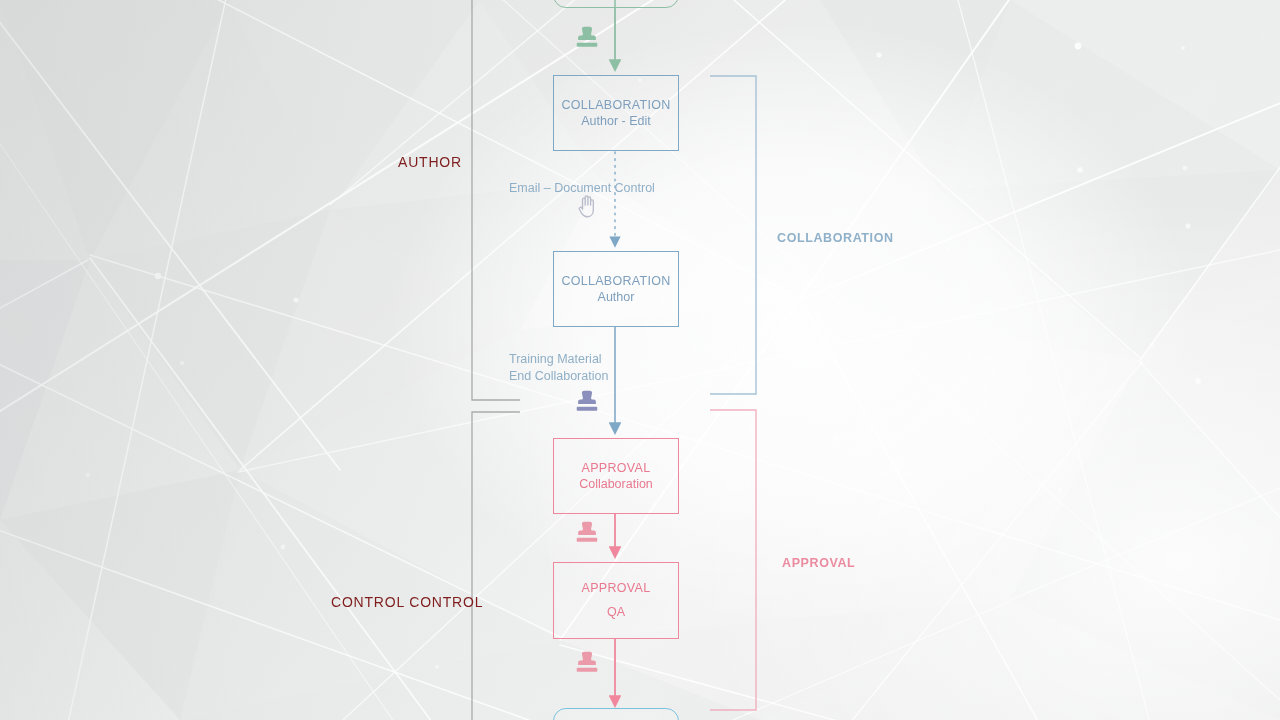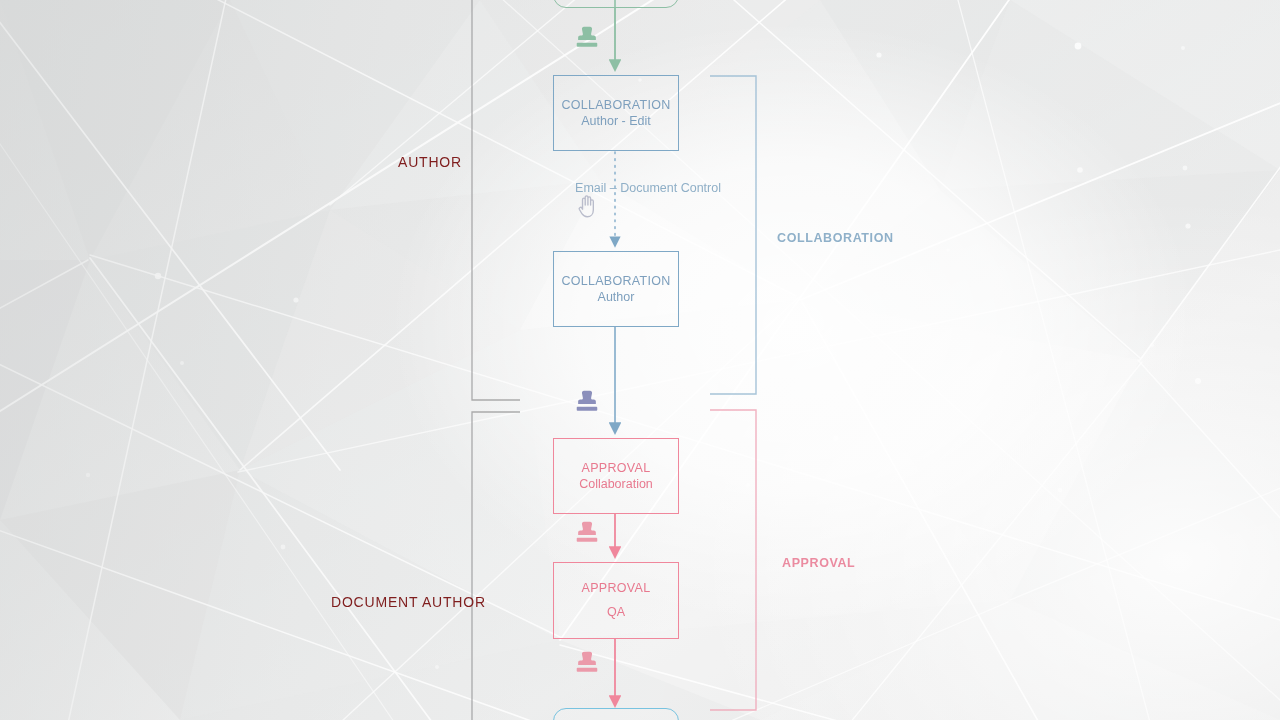--- a/index.html
+++ b/index.html
@@ -82,21 +82,21 @@
     letter-spacing: 0.6px;
     white-space: nowrap;
   }
   .phase-blue { color: #8fb0c9; }
   .phase-pink { color: #eb8ba0; }
 
   .edge-label {
     position: absolute;
     color: #8fafc7;
     font-size: 12.5px;
-    text-align: right;
+    text-align: left;
     line-height: 1.32;
     white-space: nowrap;
   }
 
   .stamp { position: absolute; }
   .hand-cursor { position: absolute; }
 
   svg.wires { position: absolute; inset: 0; width: 1280px; height: 720px; overflow: visible; }
 </style>
 </head>
@@ -260,21 +260,21 @@
       <path d="M9.4 3.2h5.2c1.1 0 1.9 1 1.7 2.1l-.8 4.1c-.1.7.4 1.3 1.1 1.3h1.2c1 0 1.8.8 1.8 1.8v2.1H4.4v-2.1c0-1 .8-1.8 1.8-1.8h1.2c.7 0 1.2-.6 1.1-1.3l-.8-4.1c-.2-1.1.6-2.1 1.7-2.1z" fill="#eb9aaa"></path>
       <rect x="3.2" y="17" width="17.6" height="3.4" rx="0.7" fill="#eb9aaa"></rect>
     </svg>
 
     <svg class="hand-cursor" style="left:575px; top:193px;" width="25" height="27" viewBox="0 0 24 26">
       <path d="M7.2 13.6V6.4c0-.8.6-1.4 1.3-1.4s1.3.6 1.3 1.4v5.2V4.2c0-.8.6-1.4 1.3-1.4s1.3.6 1.3 1.4v7.4V5.2c0-.8.6-1.4 1.3-1.4s1.3.6 1.3 1.4v6.4V8c0-.8.6-1.4 1.3-1.4S17.6 7.2 17.6 8v8.3c0 3.8-2.3 6.6-5.9 6.6-2.3 0-3.8-1-4.9-2.7l-2.6-4.3c-.4-.7-.2-1.5.5-1.9.6-.4 1.4-.2 1.8.4l.7 1.2z" fill="none" stroke="#b9bccb" stroke-width="1.3" stroke-linejoin="round"></path>
     </svg>
 
     <div class="lane-label" style="left:398px; top:154px;">AUTHOR</div>
 
-    <div class="lane-label" style="left:331px; top:594px;">DOCUMENT AUTHOR</div>
+    <div class="lane-label" style="left:331px; top:594px;">CONTROL CONTROL</div>
 
     <div class="phase-label phase-blue" style="left:777px; top:231px;">COLLABORATION</div>
 
     <div class="phase-label phase-pink" style="left:782px; top:556px;">APPROVAL</div>
 
     <div class="node node-round green" style="left:553px; top:-40px; width:126px; height:48px; font-size:12px;">
       <span class="ln1"></span>
       <span class="ln2"></span>
     </div>
 
@@ -300,15 +300,19 @@
 
     <div class="node node-round cyan" style="left:553px; top:708px; width:126px; height:48px; font-size:12px;">
       <span class="ln1"></span>
       <span class="ln2"></span>
     </div>
 
     <div class="edge-label" style="left:509px; top:180px; width:212px;">
       <span>Email – Document Control</span>
     </div>
 
+    <div class="edge-label" style="left:509px; top:351px; width:212px;">
+      <span>Training Material</span><br>
+      <span>End Collaboration</span>
+    </div>
 
   </div>
 </div>
 
 </body></html>

